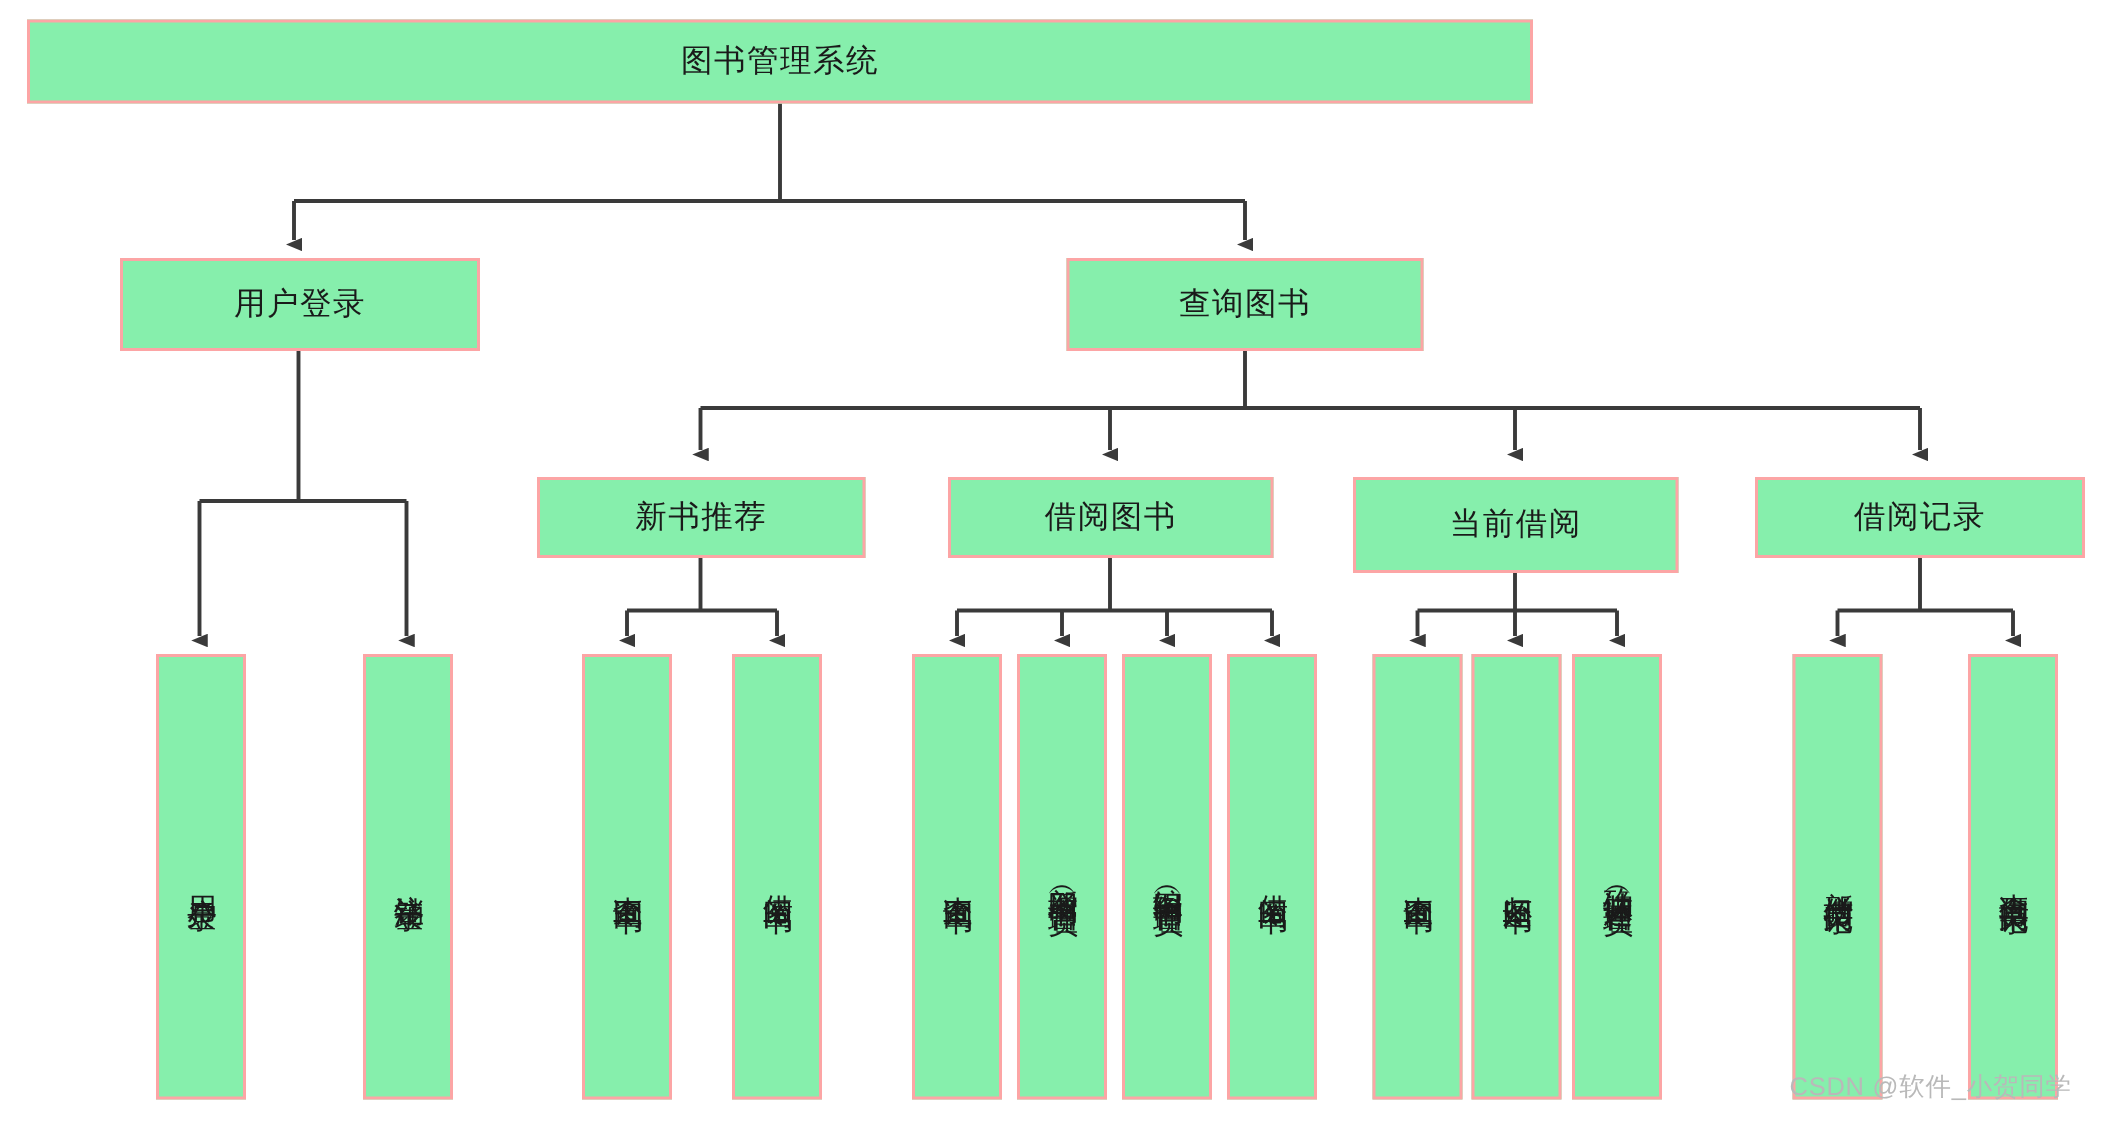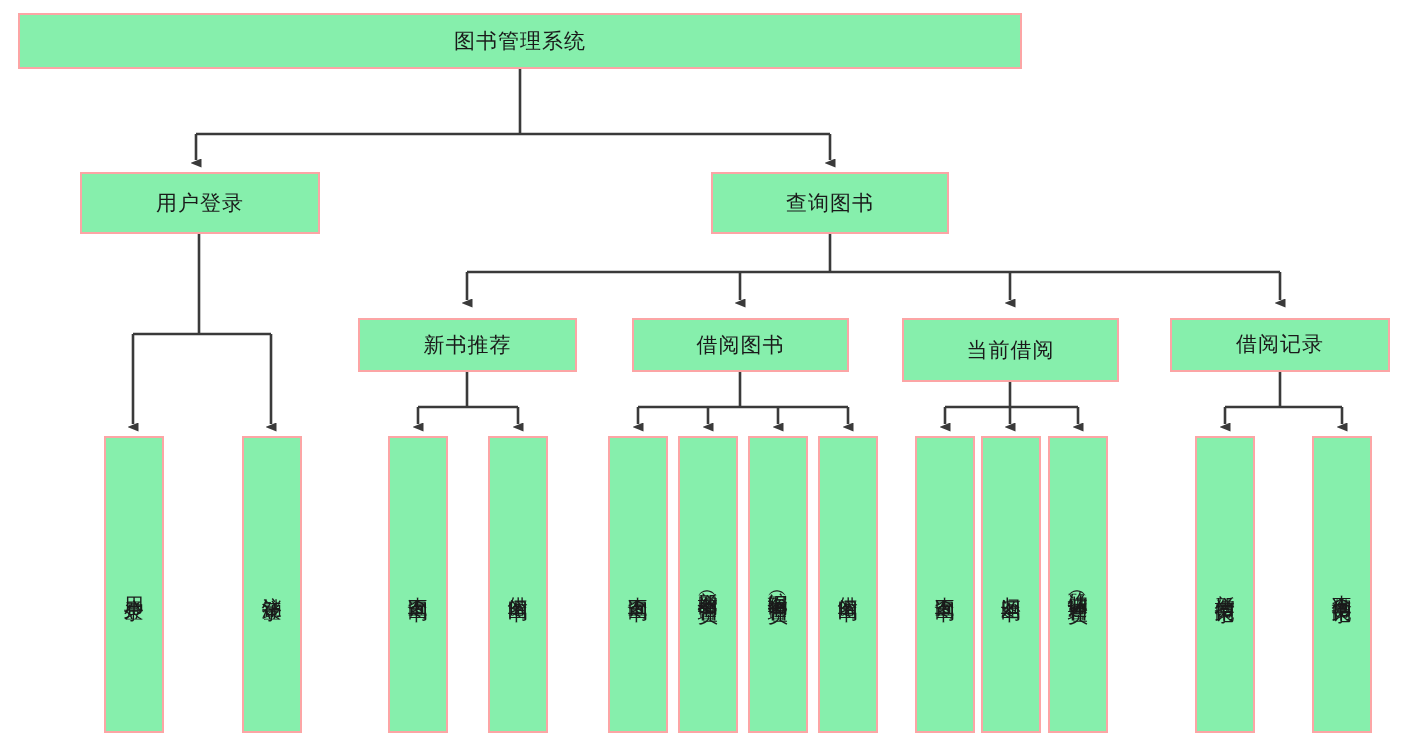--- a/index.html
+++ b/index.html
@@ -181,14 +181,15 @@
     <span>确认归还（管理员）</span>
   </div>
 
   <div class="node node-v" style="left:1195px; top:436px; width:60px; height:297px;">
     <span>新增借阅记录</span>
   </div>
   <div class="node node-v" style="left:1312px; top:436px; width:60px; height:297px;">
     <span>查询借阅记录</span>
   </div>
 
+  <div class="watermark">CSDN @软件_小贺同学</div>
 
 </div>
 
 </body></html>

